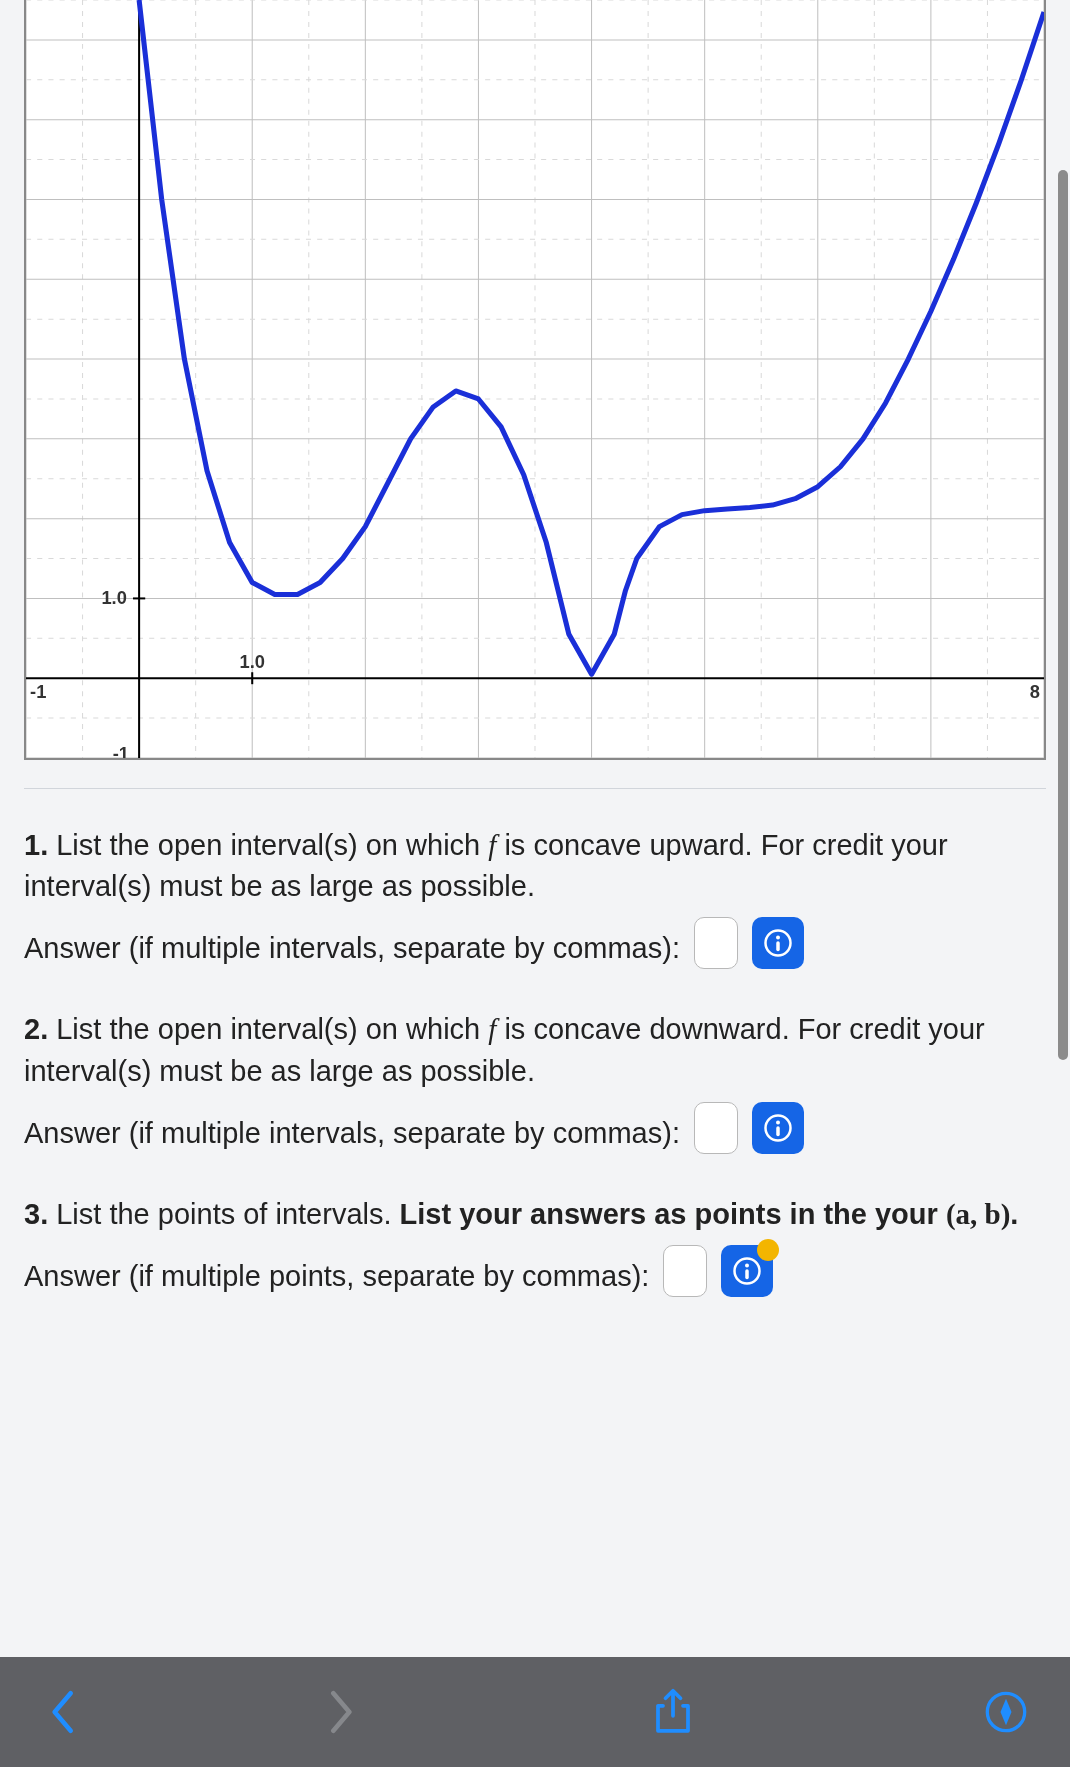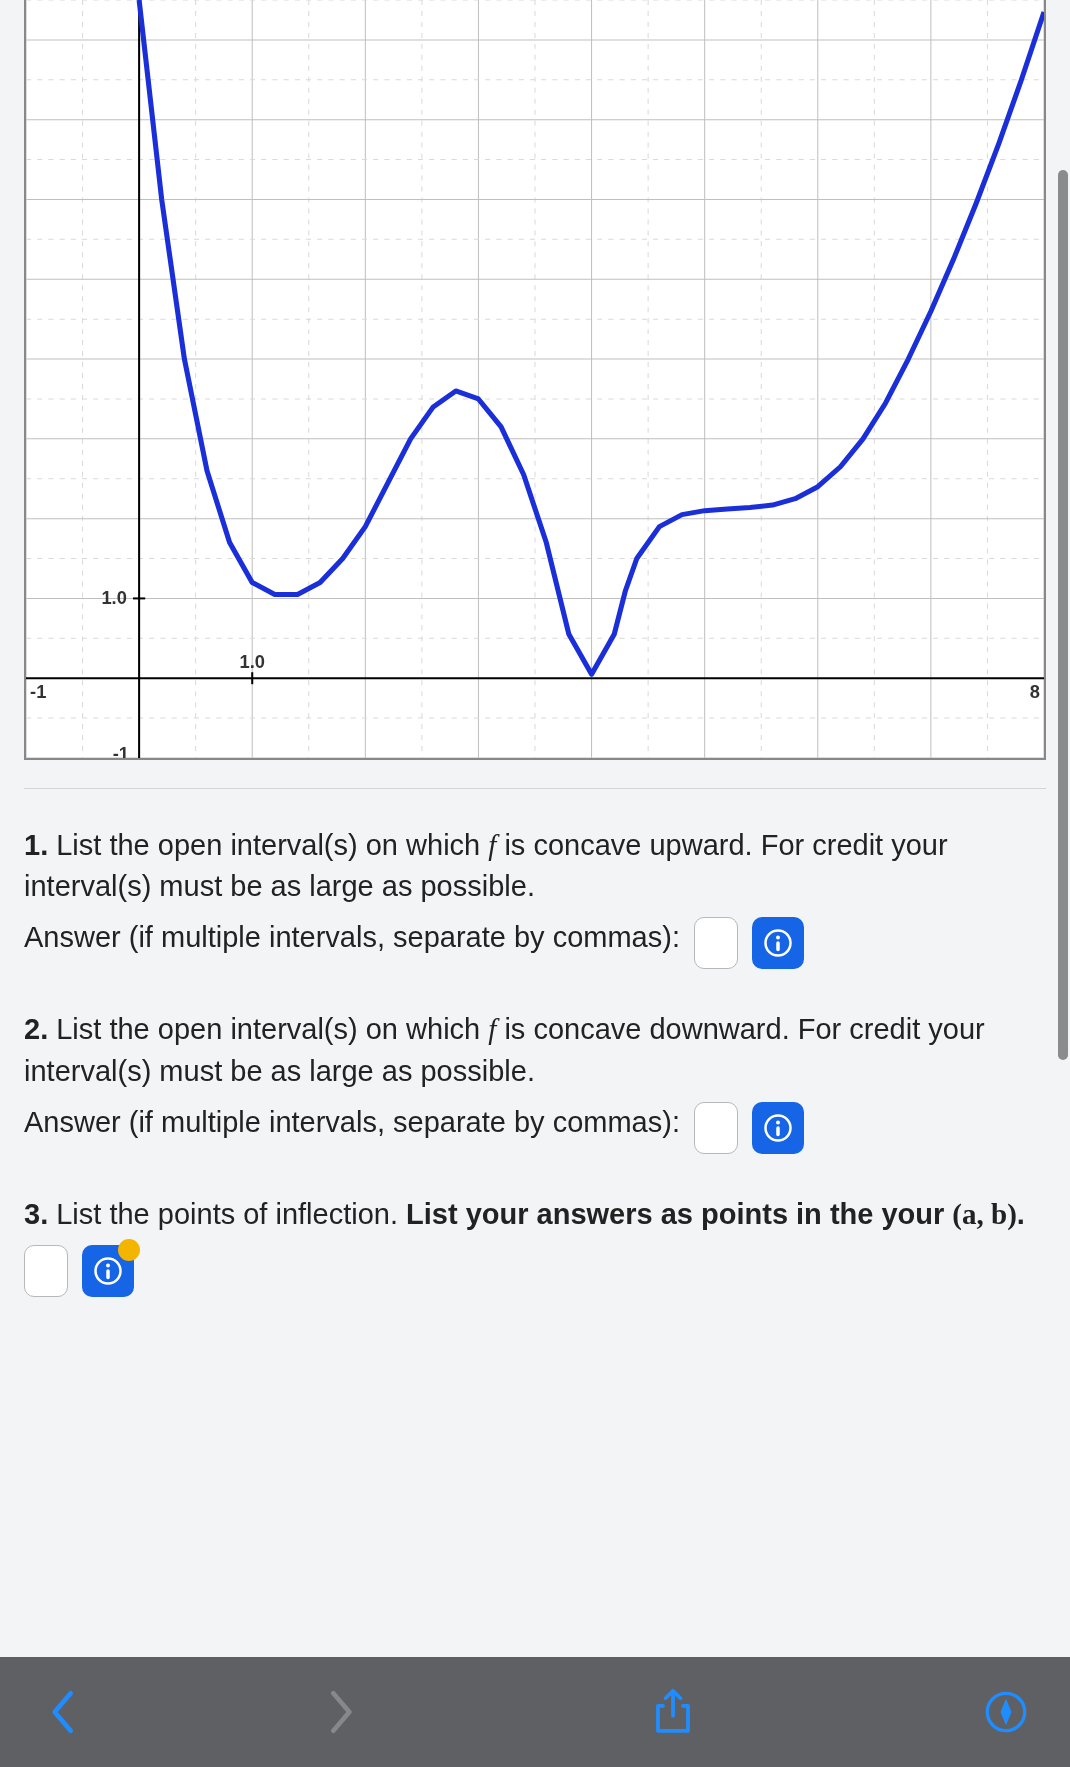--- a/index.html
+++ b/index.html
@@ -6,21 +6,21 @@
 body{font-family:-apple-system,BlinkMacSystemFont,"Segoe UI",Arial,sans-serif;background:#f3f4f6;width:1070px;height:1767px;overflow:hidden;position:relative}
 .content{background:#f3f4f6;padding:0 24px 0 24px;height:1657px;overflow:hidden}
 .chart-container{background:#fff;border:2px solid #888;border-top:none;height:760px;position:relative;margin-bottom:28px}
 .chart-svg{width:100%;height:100%}
 .divider{border:none;border-top:1px solid #d1d5db;margin:0 0 36px 0}
 .question{font-size:29px;line-height:1.42;color:#222;margin-bottom:40px}
 .question .qnum{font-weight:700}
 .question .ital{}
 .question .fsym{font-style:italic;font-family:Georgia,serif}
 .question .boldline{font-weight:700}
-.answer-row{display:flex;align-items:flex-start;gap:14px;flex-wrap:wrap;margin-top:10px}
+.answer-row{display:flex;align-items:flex-end;gap:14px;flex-wrap:wrap;margin-top:10px}
 .answer-label{font-size:29px;color:#222}
 .answer-input{width:44px;height:52px;border:1.5px solid #b8b8b8;border-radius:10px;background:#fff;font-size:22px;padding:4px}
 .info-btn{width:52px;height:52px;border:none;border-radius:10px;background:#1565e6;display:flex;align-items:center;justify-content:center;cursor:pointer;position:relative}
 .info-btn .dot{position:absolute;top:-6px;right:-6px;width:22px;height:22px;border-radius:50%;background:#f3b500}
 .scrollbar{position:absolute;right:2px;top:170px;width:10px;height:890px;background:#8b8b8b;border-radius:5px}
 .bottom-bar{position:absolute;left:0;right:0;bottom:0;height:110px;background:#5f6064;display:flex;align-items:center;justify-content:space-between;padding:0 36px}
 .bottom-bar .nav-left{display:flex;gap:220px}
 .nav-btn{background:none;border:none;cursor:pointer;display:flex;align-items:center;justify-content:center;width:56px;height:56px}
 .nav-btn.disabled{opacity:.35;cursor:default}
 </style>
@@ -114,22 +114,23 @@
         <svg width="30" height="30" viewBox="0 0 24 24">
             <circle cx="12" cy="12" r="10" fill="none" stroke="#fff" stroke-width="2"></circle>
             <circle cx="12" cy="7.5" r="1.6" fill="#fff"></circle>
             <rect x="10.6" y="10.5" width="2.8" height="8" rx="1.4" fill="#fff"></rect>
           </svg>
       </button>
     </div>
   </div>
 
   <div class="question">
-    <span class="qnum">3.</span><span> List the points of inflection. </span><span class="boldline">List your answers as points in the your </span><span class="boldline" style="font-family:Liberation Serif, serif">(a, b)</span><span class="boldline">.</span>
+    <span class="qnum">3.</span><span> List the points of intervals. </span><span class="boldline">List your answers as points in the your </span><span class="boldline" style="font-family:Liberation Serif, serif">(a, b)</span><span class="boldline">.</span>
     <div class="answer-row">
+      <span class="answer-label">Answer (if multiple points, separate by commas): </span>
       <input class="answer-input" type="text" style="">
       <button class="info-btn">
         <svg width="30" height="30" viewBox="0 0 24 24">
             <circle cx="12" cy="12" r="10" fill="none" stroke="#fff" stroke-width="2"></circle>
             <circle cx="12" cy="7.5" r="1.6" fill="#fff"></circle>
             <rect x="10.6" y="10.5" width="2.8" height="8" rx="1.4" fill="#fff"></rect>
           </svg>
         <span class="dot"></span>
       </button>
     </div>

